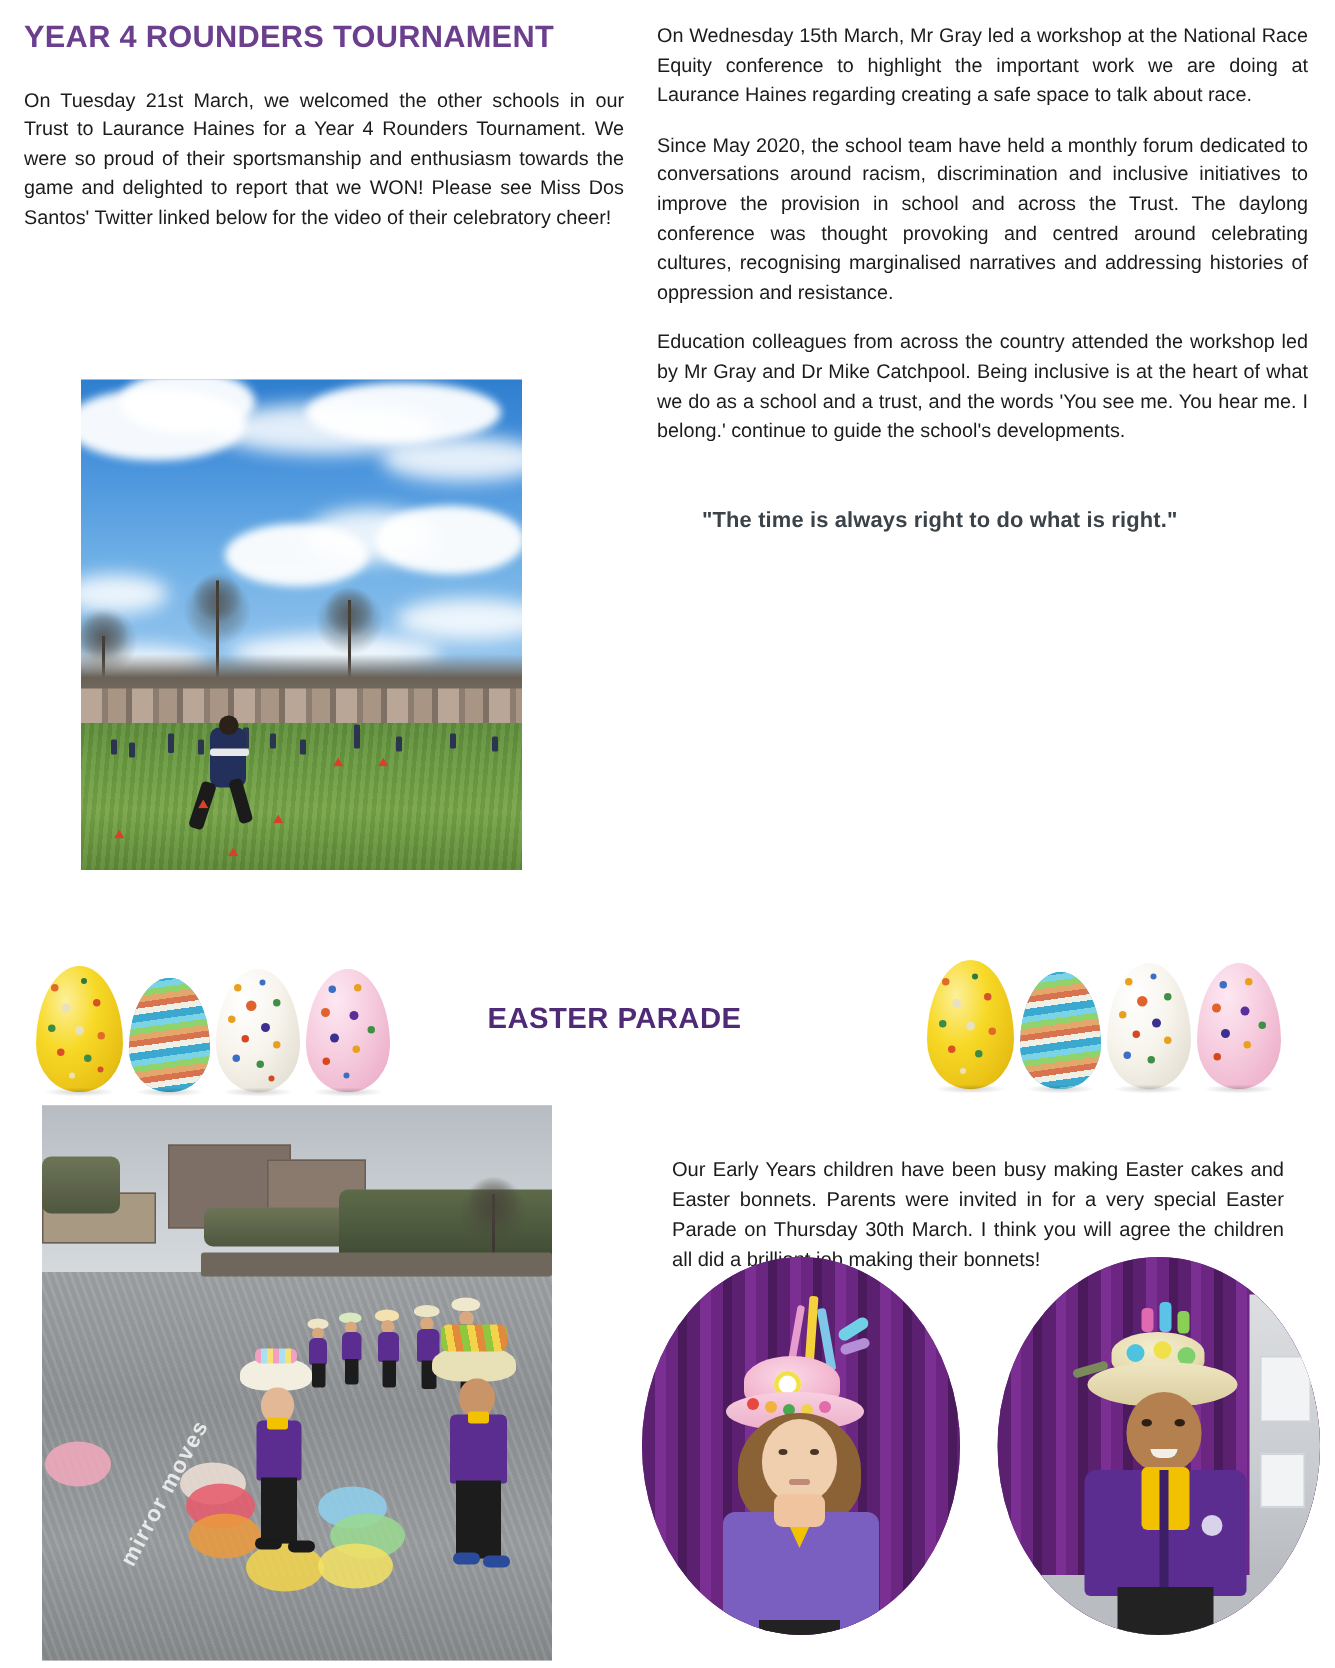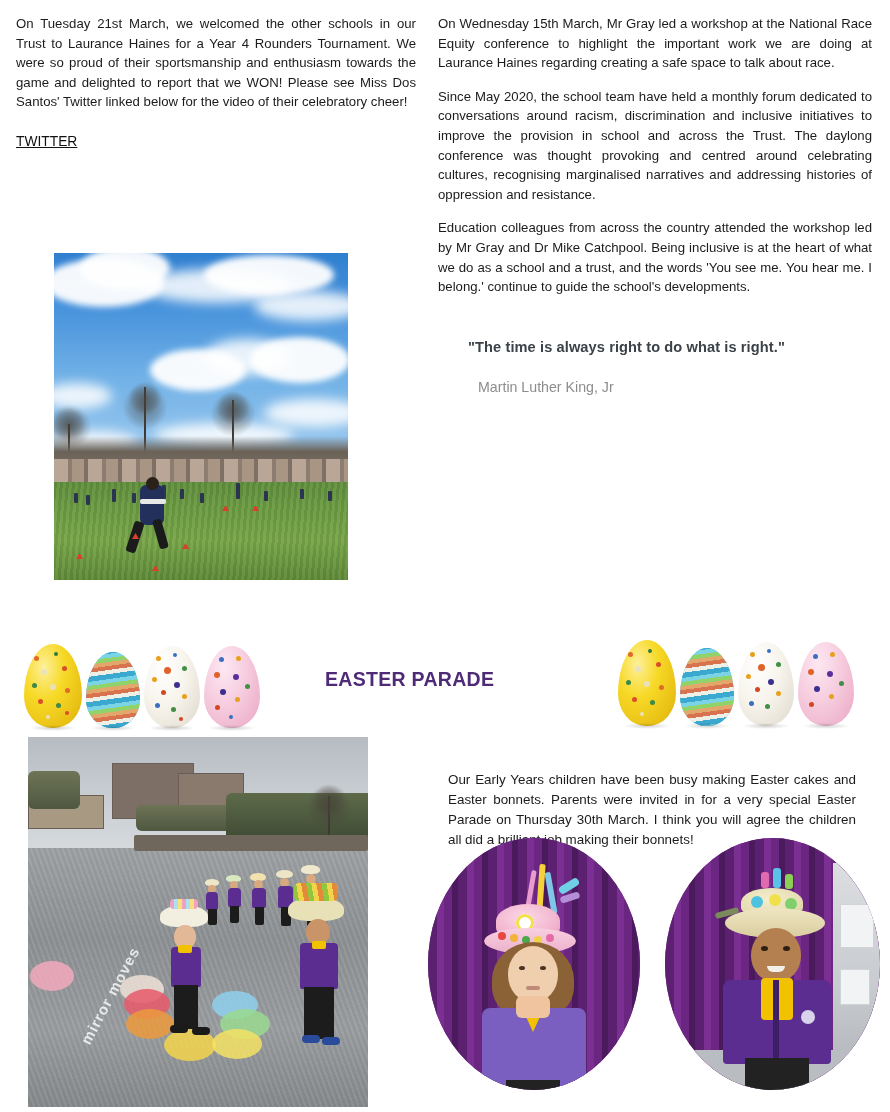--- a/index.html
+++ b/index.html
@@ -212,37 +212,36 @@
     position:absolute; left:448px; top:757px; width:408px;
     font-size: 13.4px; line-height: 20px; text-align: justify; color:#1b1b1b;
   }
 </style>
 </head>
 <body>
 
 <div class="page">
 
   <div id="left-col">
+    <div id="left-heading-wrap">
+      <h2 class="section-heading">YEAR 4  ROUNDERS TOURNAMENT</h2>
+    </div>
 
     <p class="body-text">On Tuesday 21st March, we welcomed the other schools in our  Trust to Laurance Haines for a Year 4 Rounders Tournament. We were so proud of their sportsmanship and enthusiasm towards the game and delighted to report that we WON! Please see Miss Dos Santos' Twitter linked below for the video of their celebratory cheer!</p>
 
-    <div id="twitter-link-wrap">
-      <a class="link-text" href="#">TWITTER</a>
-    </div>
   </div>
 
   <div id="right-col">
 
     <p class="body-text">On Wednesday 15th March, Mr Gray led a workshop at the National Race Equity conference to highlight the important work we are doing at Laurance Haines regarding creating a safe space to talk about race.</p>
     <p class="body-text">Since May 2020, the school team have held a monthly forum dedicated to conversations around racism, discrimination and inclusive initiatives to improve the provision in school and across the Trust. The daylong conference was thought provoking and centred around celebrating cultures, recognising marginalised narratives and addressing histories of oppression and resistance.</p>
     <p class="body-text">Education colleagues from across the country attended the workshop led by Mr Gray and Dr Mike Catchpool. Being inclusive is at the heart of what we do as a school and a trust, and the words 'You see me. You hear me. I belong.' continue to guide the school's developments.</p>
 
     <div id="quote-block">
       <div class="quote-text">"The time is always right to do what is right."</div>
-      <div class="quote-author">Martin Luther King, Jr</div>
     </div>
   </div>
 
   <div class="photo" id="rounders-photo">
     <div class="sky"></div>
 
     <div class="cloud" style="left:-10px;  top:6px;   width:120px; height:48px;"></div>
     <div class="cloud" style="left:26px;   top:-6px;  width:90px;  height:42px;"></div>
     <div class="cloud soft" style="left:88px; top:16px; width:150px; height:34px;"></div>
     <div class="cloud" style="left:150px;  top:2px;   width:130px; height:40px;"></div>

